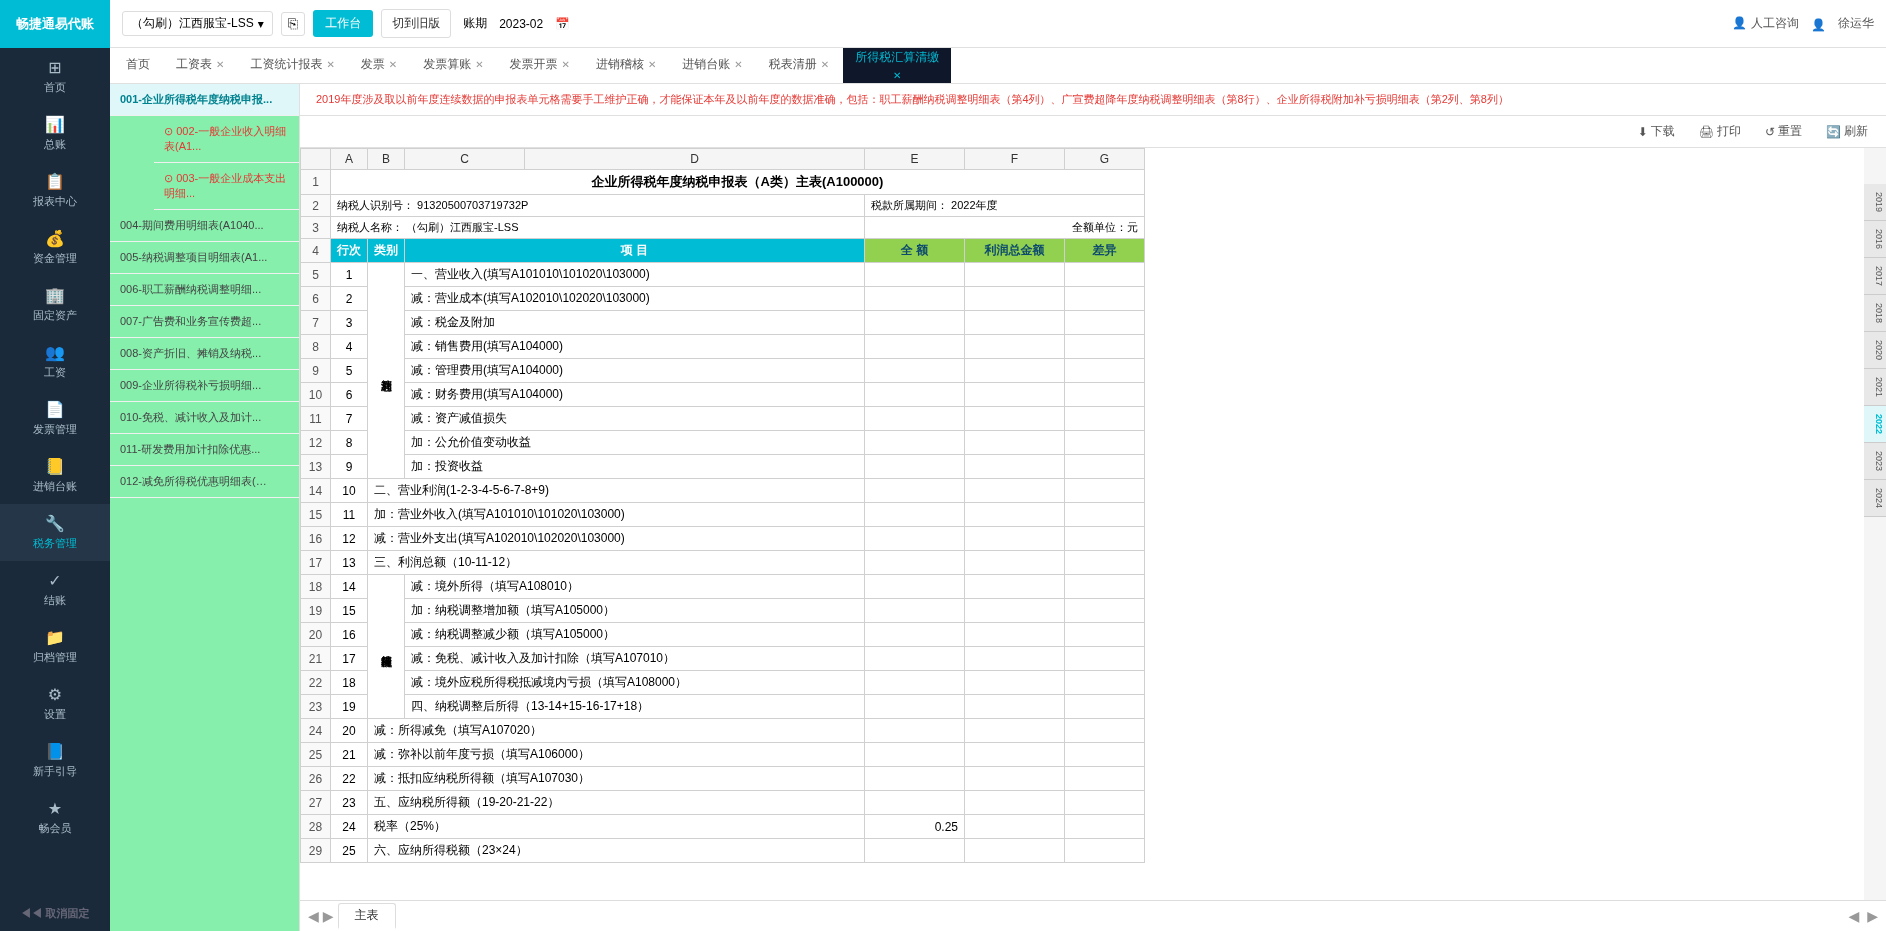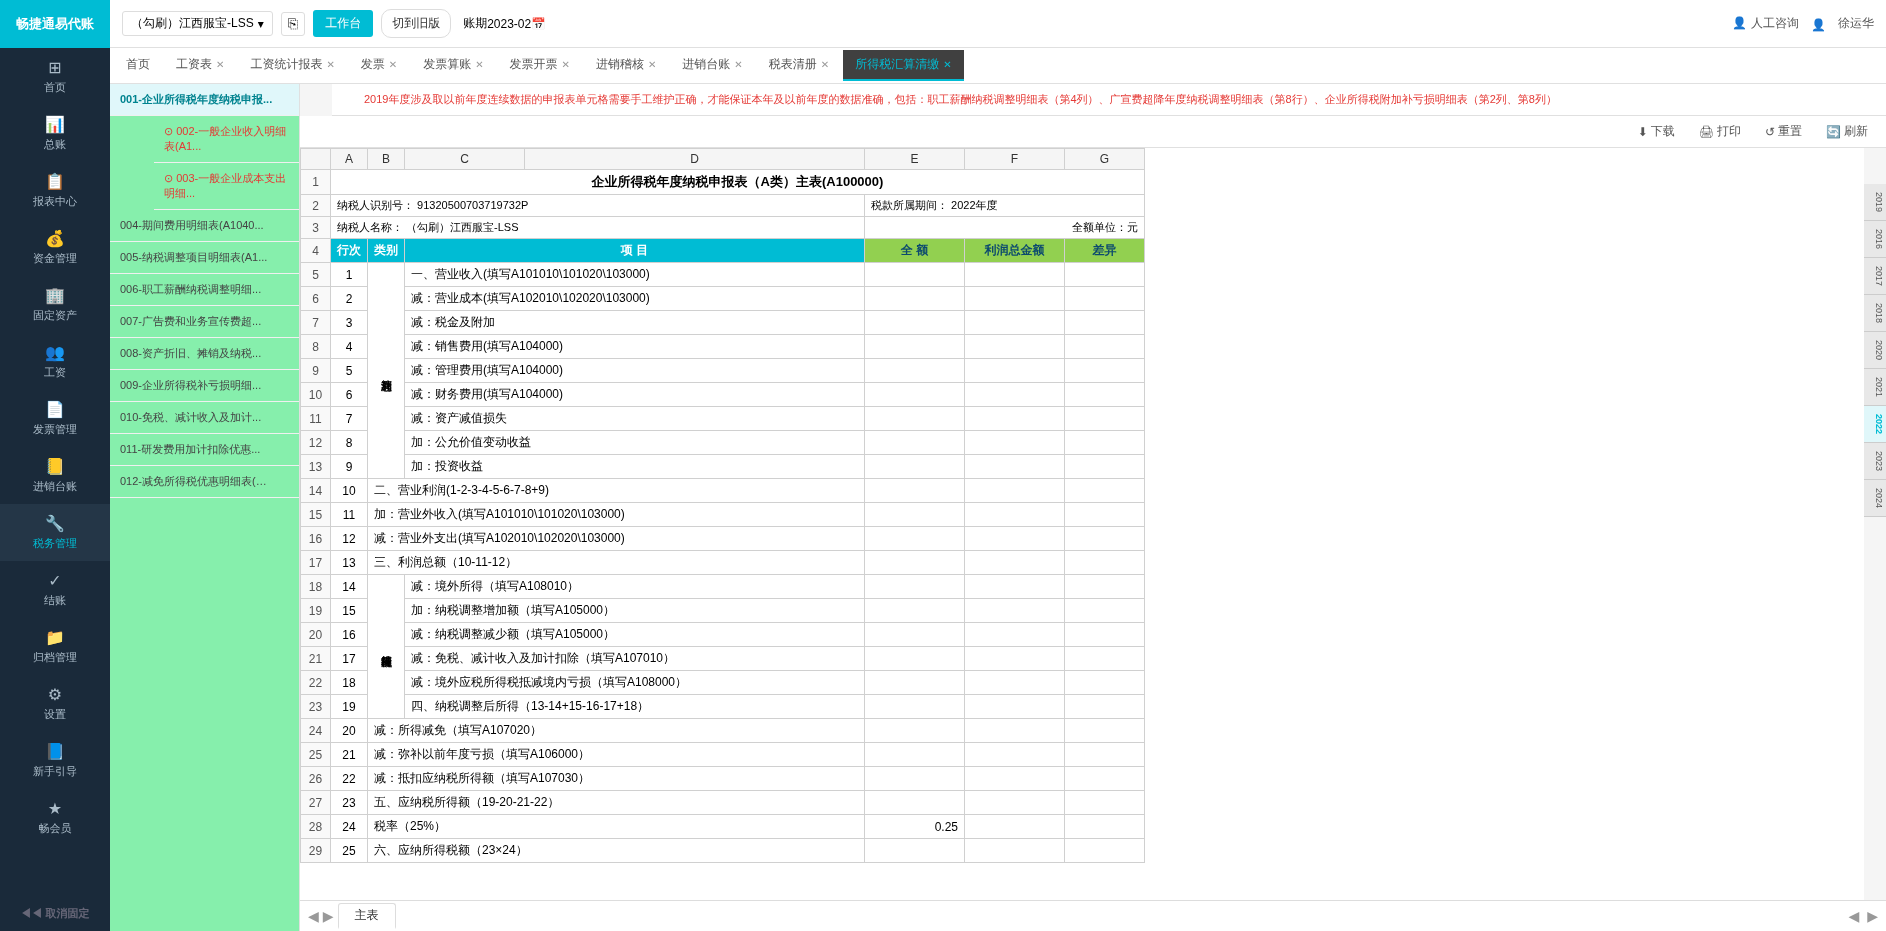--- a/index.html
+++ b/index.html
@@ -14,46 +14,46 @@
     .sidebar-bottom { margin-top: auto; padding: 10px; font-size: 11px; color: #667; text-align: center; cursor: pointer; font-weight: bold; }
 
     
     .main { flex: 1; display: flex; flex-direction: column; overflow: hidden; }
 
     
     .topbar { height: 48px; background: white; display: flex; align-items: center; padding: 0 12px; border-bottom: 1px solid #e0e0e0; gap: 8px; flex-shrink: 0; }
     .topbar-company { display: flex; align-items: center; gap: 4px; border: 1px solid #ddd; border-radius: 3px; padding: 3px 8px; font-size: 12px; cursor: pointer; }
     .topbar-icon-btn { background: none; border: 1px solid #ddd; border-radius: 3px; padding: 3px 6px; cursor: pointer; font-size: 13px; }
     .topbar-workbench { background: #00bcd4; color: white; border: none; border-radius: 3px; padding: 5px 12px; cursor: pointer; font-size: 12px; }
-    .topbar-oldver { background: white; color: #333; border: 1px solid #ddd; border-radius: 10px; padding: 5px 10px; cursor: pointer; font-size: 12px; }
-    .topbar-period { display: flex; align-items: center; gap: 0; font-size: 12px; margin-left: 4px; }
+    .topbar-oldver { background: white; color: #333; border: 1px solid #ddd; border-radius: 3px; padding: 5px 10px; cursor: pointer; font-size: 12px; }
+    .topbar-period { display: flex; align-items: center; gap: 12px; font-size: 12px; margin-left: 4px; }
     .topbar-right { margin-left: auto; display: flex; align-items: flex-end; gap: 12px; font-size: 12px; color: #555; }
 
     
     .tabbar { height: 36px; background: white; display: flex; align-items: center; border-bottom: 1px solid #e0e0e0; padding: 0 4px; gap: 2px; flex-shrink: 0; overflow-x: auto; }
     .tab { display: flex; align-items: center; padding: 6px 12px; font-size: 12px; cursor: pointer; color: #555; border-bottom: 2px solid transparent; white-space: nowrap; gap: 4px; }
-    .tab.active { color: #00bcd4; border-bottom: 2px solid #00bcd4; background: #404040; }
+    .tab.active { color: #00bcd4; border-bottom: 2px solid #00bcd4; background: #0f172a; flex-direction: column; }
     .tab .close-x { font-size: 10px; color: #999; cursor: pointer; }
     .tab.active .close-x { color: #00bcd4; }
 
     
     .content { flex: 1; display: flex; overflow: hidden; }
 
     
     .form-list-panel { width: 190px; background: #86efac; border-right: 1px solid #e0e0e0; display: flex; flex-direction: column; overflow-y: auto; flex-shrink: 0; }
     .form-list-item { padding: 8px 10px; font-size: 11px; cursor: pointer; color: #444; border-bottom: 1px solid #f0f0f0; }
     .form-list-item.active { background: #e0f7fa; color: #00838f; font-weight: bold; }
     .form-list-item.error { color: #e53935; margin-left: 44px; }
     .form-list-item .err-icon { color: #e53935; margin-right: 3px; }
 
     
     .right-area { flex: 1; display: flex; flex-direction: column; overflow: hidden; background: #f5f5f5; }
 
     
-    .notice-bar { background: white; padding: 8px 32px; font-size: 11px; color: #e53935; border-bottom: 1px solid #e0e0e0; flex-shrink: 0; margin-left: 32px; }
+    .notice-bar { background: white; padding: 8px 16px; font-size: 11px; color: #e53935; border-bottom: 1px solid #e0e0e0; flex-shrink: 0; }
 
     
     .sheet-toolbar { background: white; display: flex; align-items: center; justify-content: flex-end; padding: 4px 12px; border-bottom: 1px solid #e0e0e0; gap: 12px; flex-shrink: 0; }
     .sheet-toolbar-btn { display: flex; align-items: center; gap: 3px; font-size: 12px; color: #555; cursor: pointer; padding: 3px 6px; }
 
     
     .spreadsheet-container { flex: 1; overflow: auto; background: white; position: relative; }
     .spreadsheet { border-collapse: collapse; min-width: 800px; font-size: 12px; }
     .spreadsheet th, .spreadsheet td { border: 1px solid #d0d0d0; padding: 3px 6px; white-space: nowrap; }
     .spreadsheet thead th { background: #f5f5f5; color: #333; font-weight: normal; text-align: center; min-width: 30px; }

